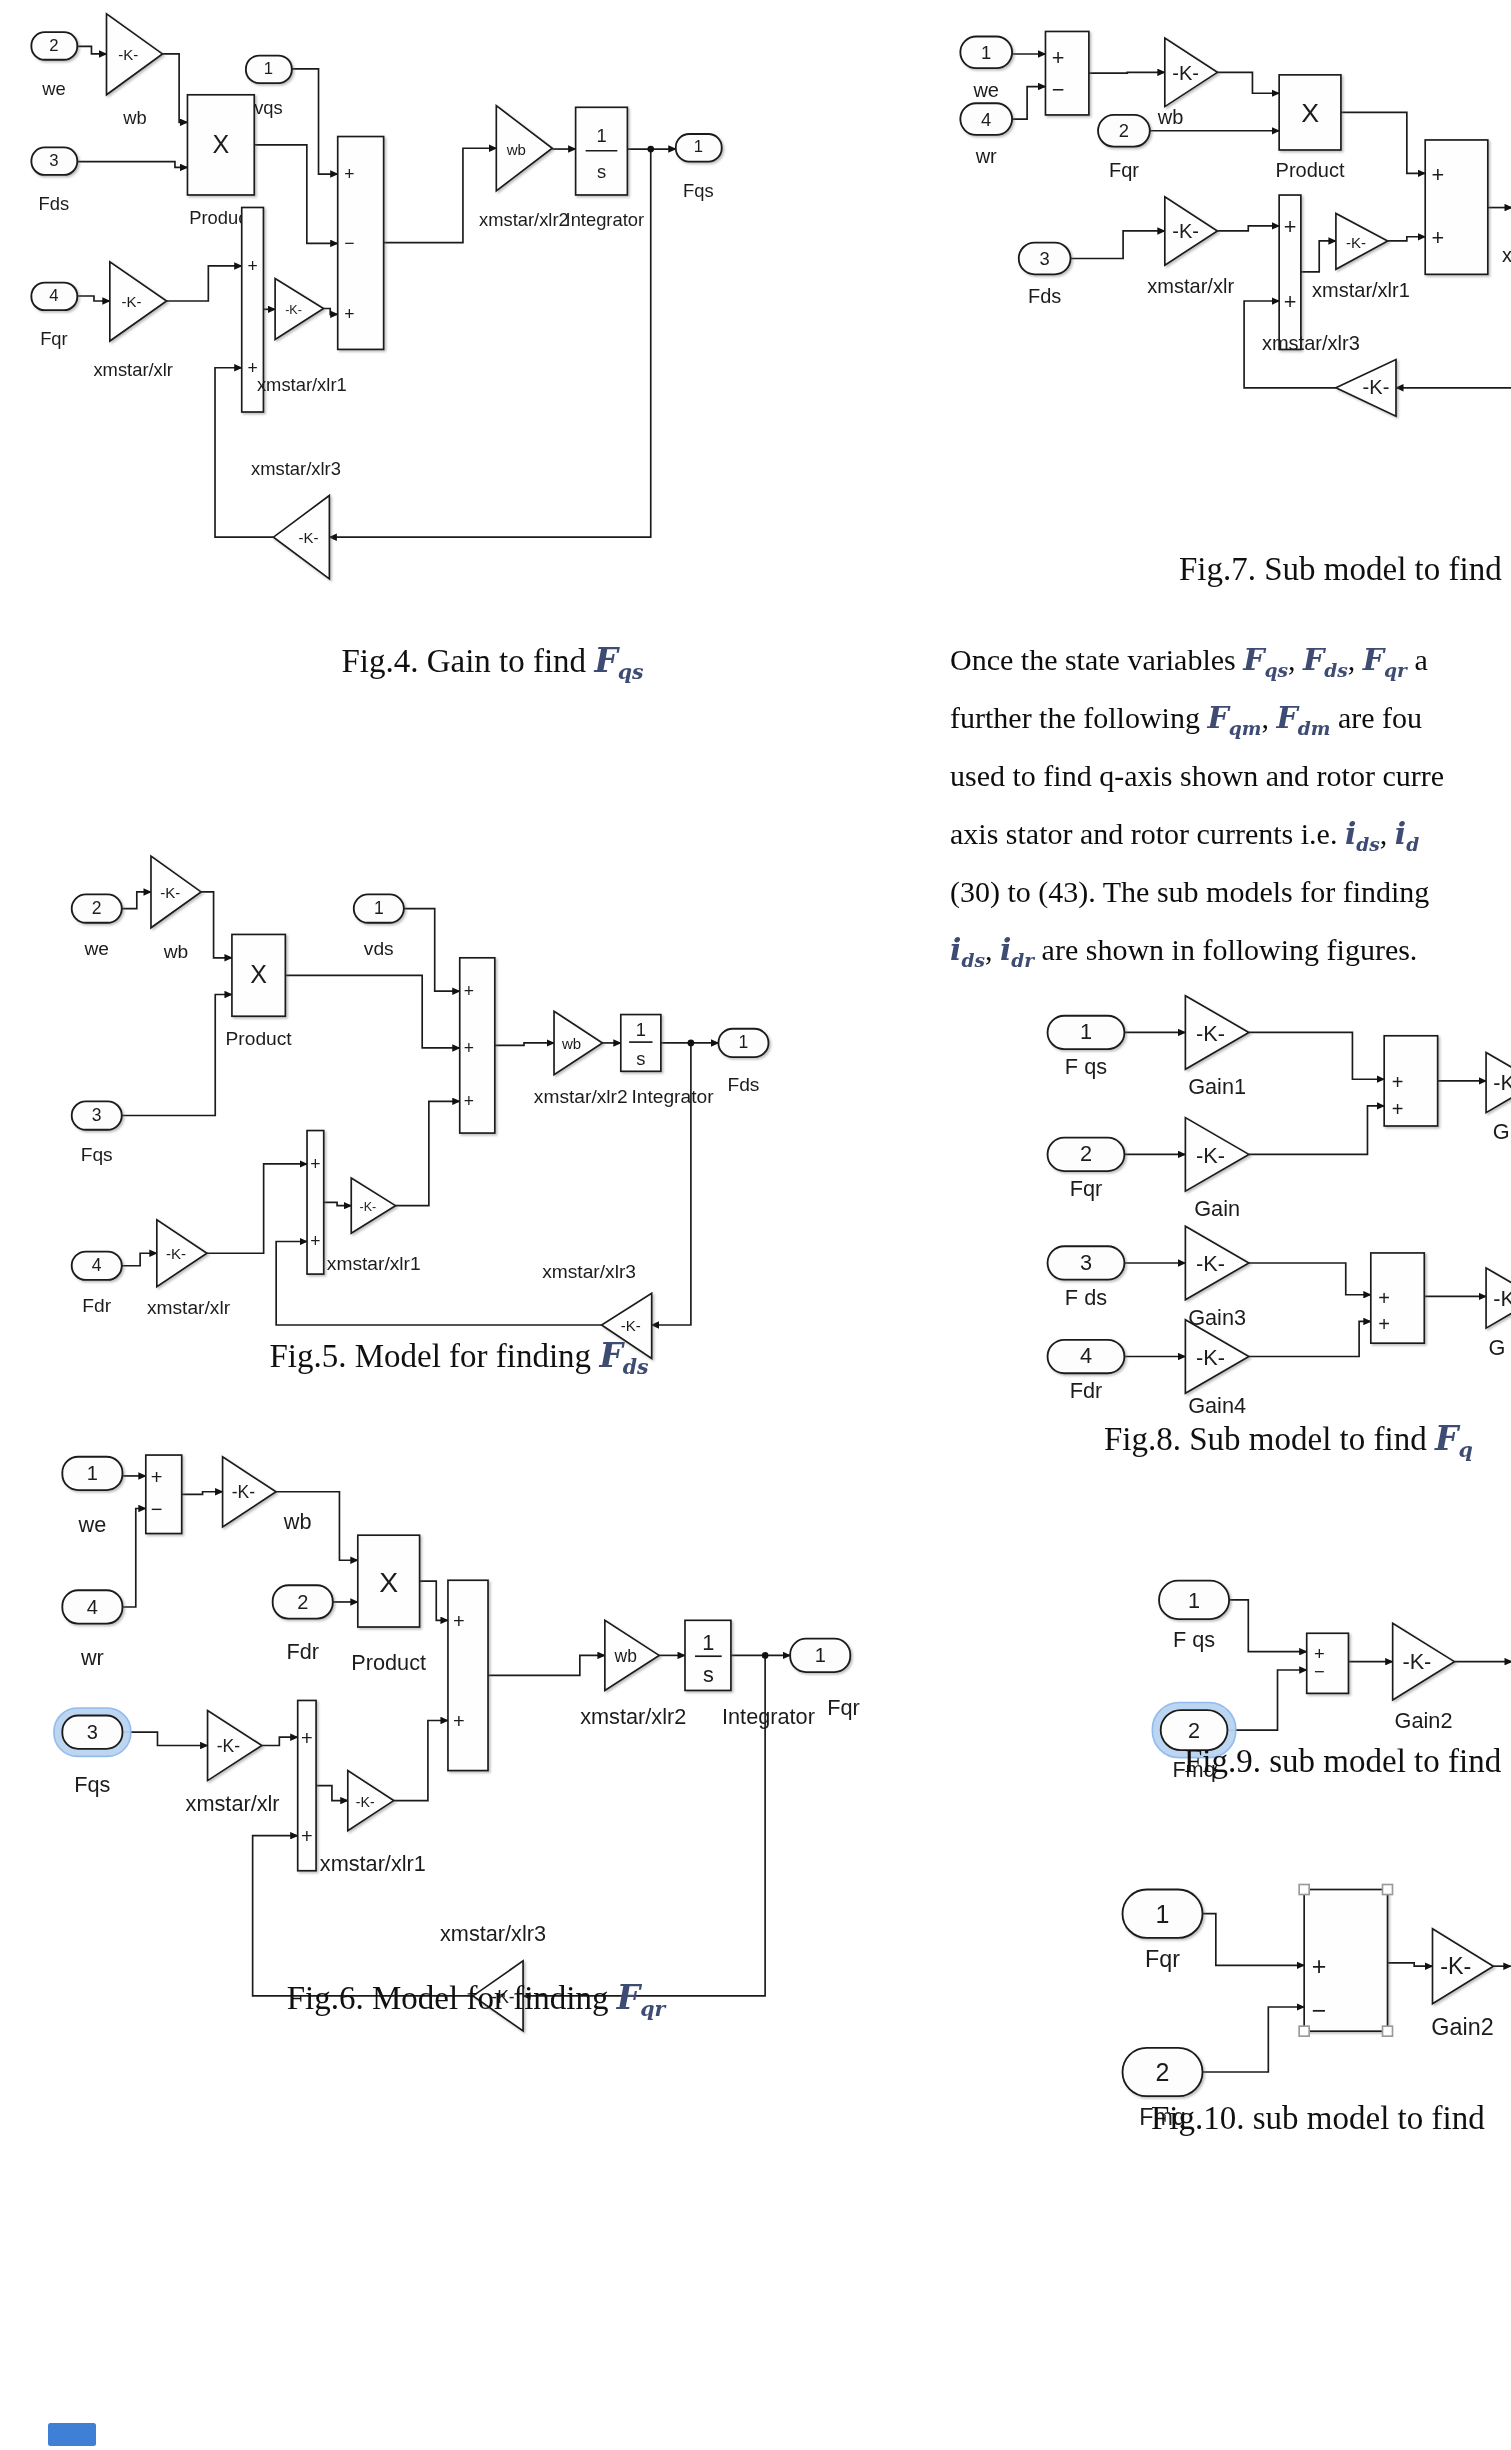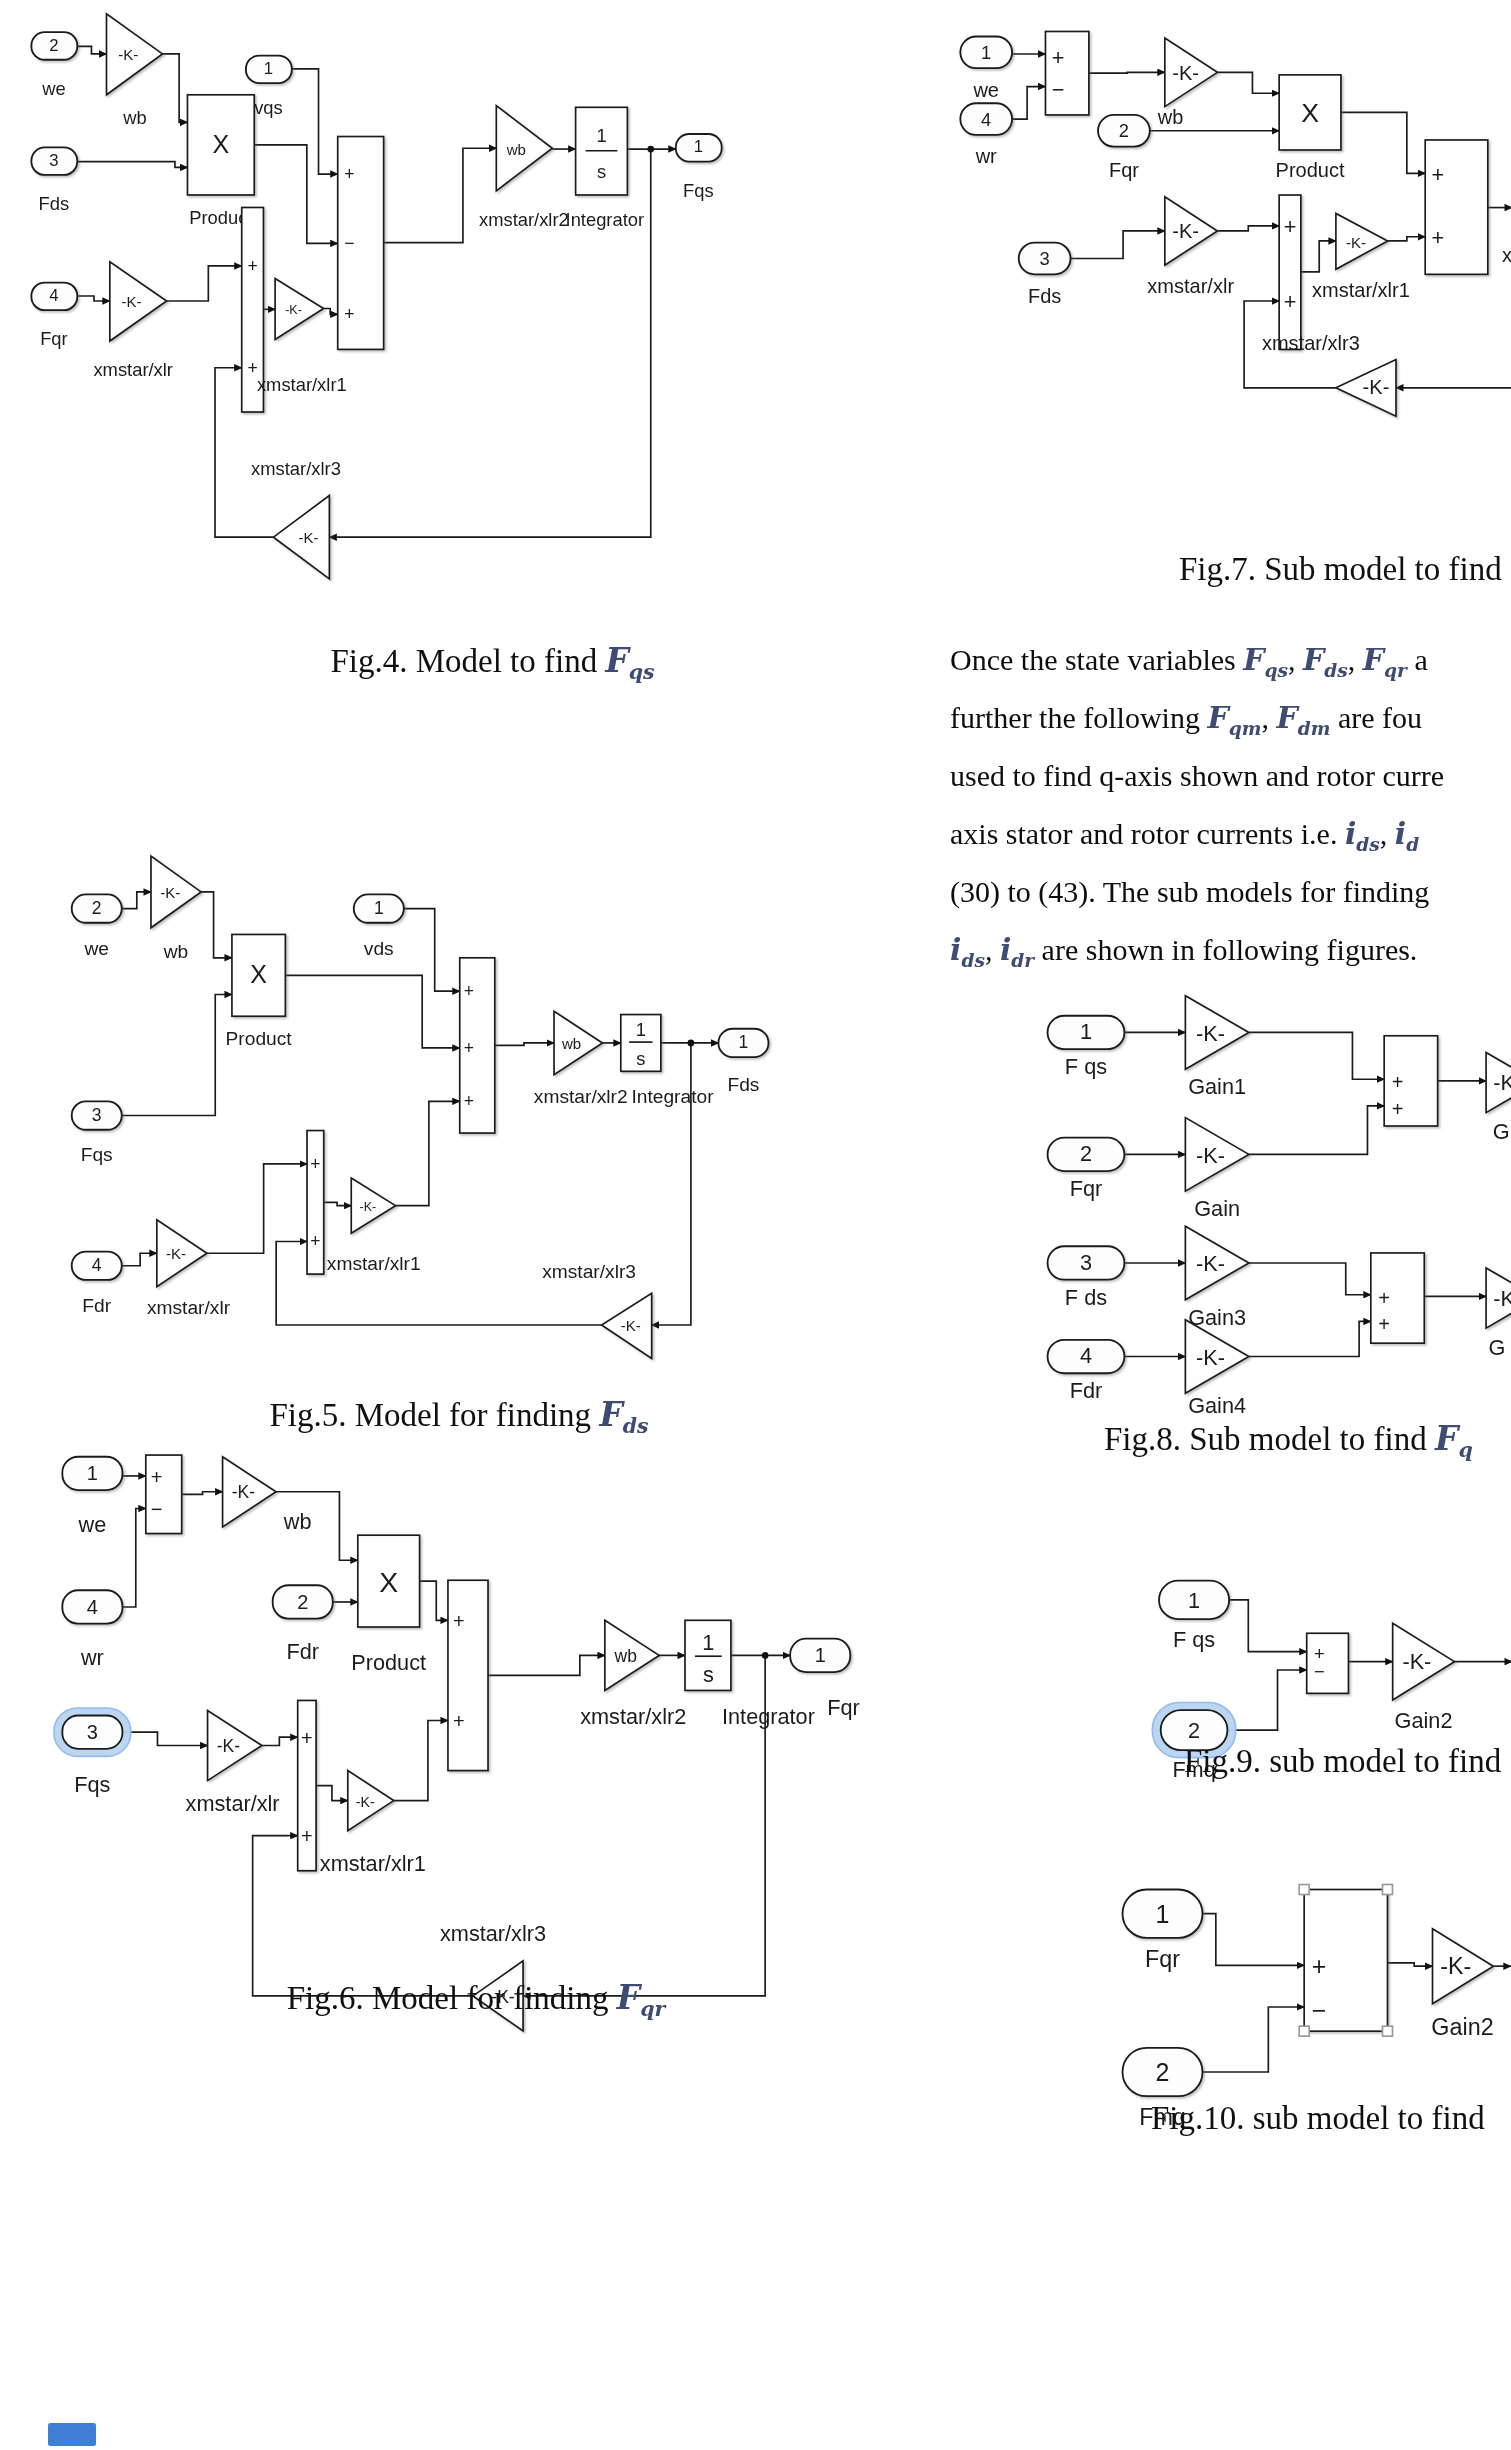--- a/index.html
+++ b/index.html
@@ -127,21 +127,21 @@
       <rect class="prt sh" x="800" y="152" width="55" height="33" rx="16"></rect>
       <text class="pn" x="827" y="174">1</text>
     </g>
   <text class="lbl" x="827" y="228">Fqs</text>
   <g>
       <polygon class="tri sh" points="385,585 385,685 318,635"></polygon>
       <text class="ks" x="360" y="642">-K-</text>
     </g>
   <text class="lbl" x="345" y="560">xmstar/xlr3</text>
 </svg>
-<div class="cap capc" style="left:192px;top:641px;width:601px"><span>Fig.4. Model to find </span><span class="mv">F</span><span class="mv msub">qs</span></div>
+<div class="cap capc" style="left:192px;top:641px;width:601px"><span>Fig.4. Gain to find </span><span class="mv">F</span><span class="mv msub">qs</span></div>
 
 
 <svg class="fig f5" style="left:12.5px;top:851px;width:906px;height:484px" viewBox="0 0 1085 580">
   <path class="wire" d="M130,69 L148,69 L148,49 L165,49"></path>
   <path class="wire" d="M225,49 L240,49 L240,128 L262,128"></path>
   <path class="wire" d="M130,317 L242,317 L242,172 L262,172"></path>
   <path class="wire" d="M468,69 L505,69 L505,168 L535,168"></path>
   <path class="wire" d="M326,149 L490,149 L490,236 L535,236"></path>
   <path class="wire" d="M130,497 L152,497 L152,482 L172,482"></path>
   <path class="wire" d="M232,482 L300,482 L300,375 L352,375"></path>
@@ -220,21 +220,21 @@
       <rect class="prt sh" x="845" y="213" width="60" height="34" rx="17"></rect>
       <text class="pn" x="875" y="236">1</text>
     </g>
   <text class="lbl" x="875" y="288">Fds</text>
   <g>
       <polygon class="tri sh" points="765,530 765,608 705,568"></polygon>
       <text class="ks" x="740" y="575">-K-</text>
     </g>
   <text class="lbl" x="690" y="512">xmstar/xlr3</text>
 </svg>
-<div class="cap capc" style="left:125px;top:1395px;width:668px"><span>Fig.5. Model for finding </span><span class="mv">F</span><span class="mv msub">ds</span></div>
+<div class="cap capc" style="left:125px;top:1336px;width:668px"><span>Fig.5. Model for finding </span><span class="mv">F</span><span class="mv msub">ds</span></div>
 
 
 <svg class="fig f6" style="left:16.7px;top:1415px;width:927px;height:626px" viewBox="0 0 1110 750">
   <path class="wire" d="M126,73 L154,73"></path>
   <path class="wire" d="M126,230 L142,230 L142,112 L154,112"></path>
   <path class="wire" d="M197,95 L222,95 L222,92 L246,92"></path>
   <path class="wire" d="M310,92 L386,92 L386,174 L408,174"></path>
   <path class="wire" d="M378,224 L408,224"></path>
   <path class="wire" d="M126,380 L168,380 L168,396 L228,396"></path>
   <path class="wire" d="M293,396 L314,396 L314,386 L336,386"></path>

